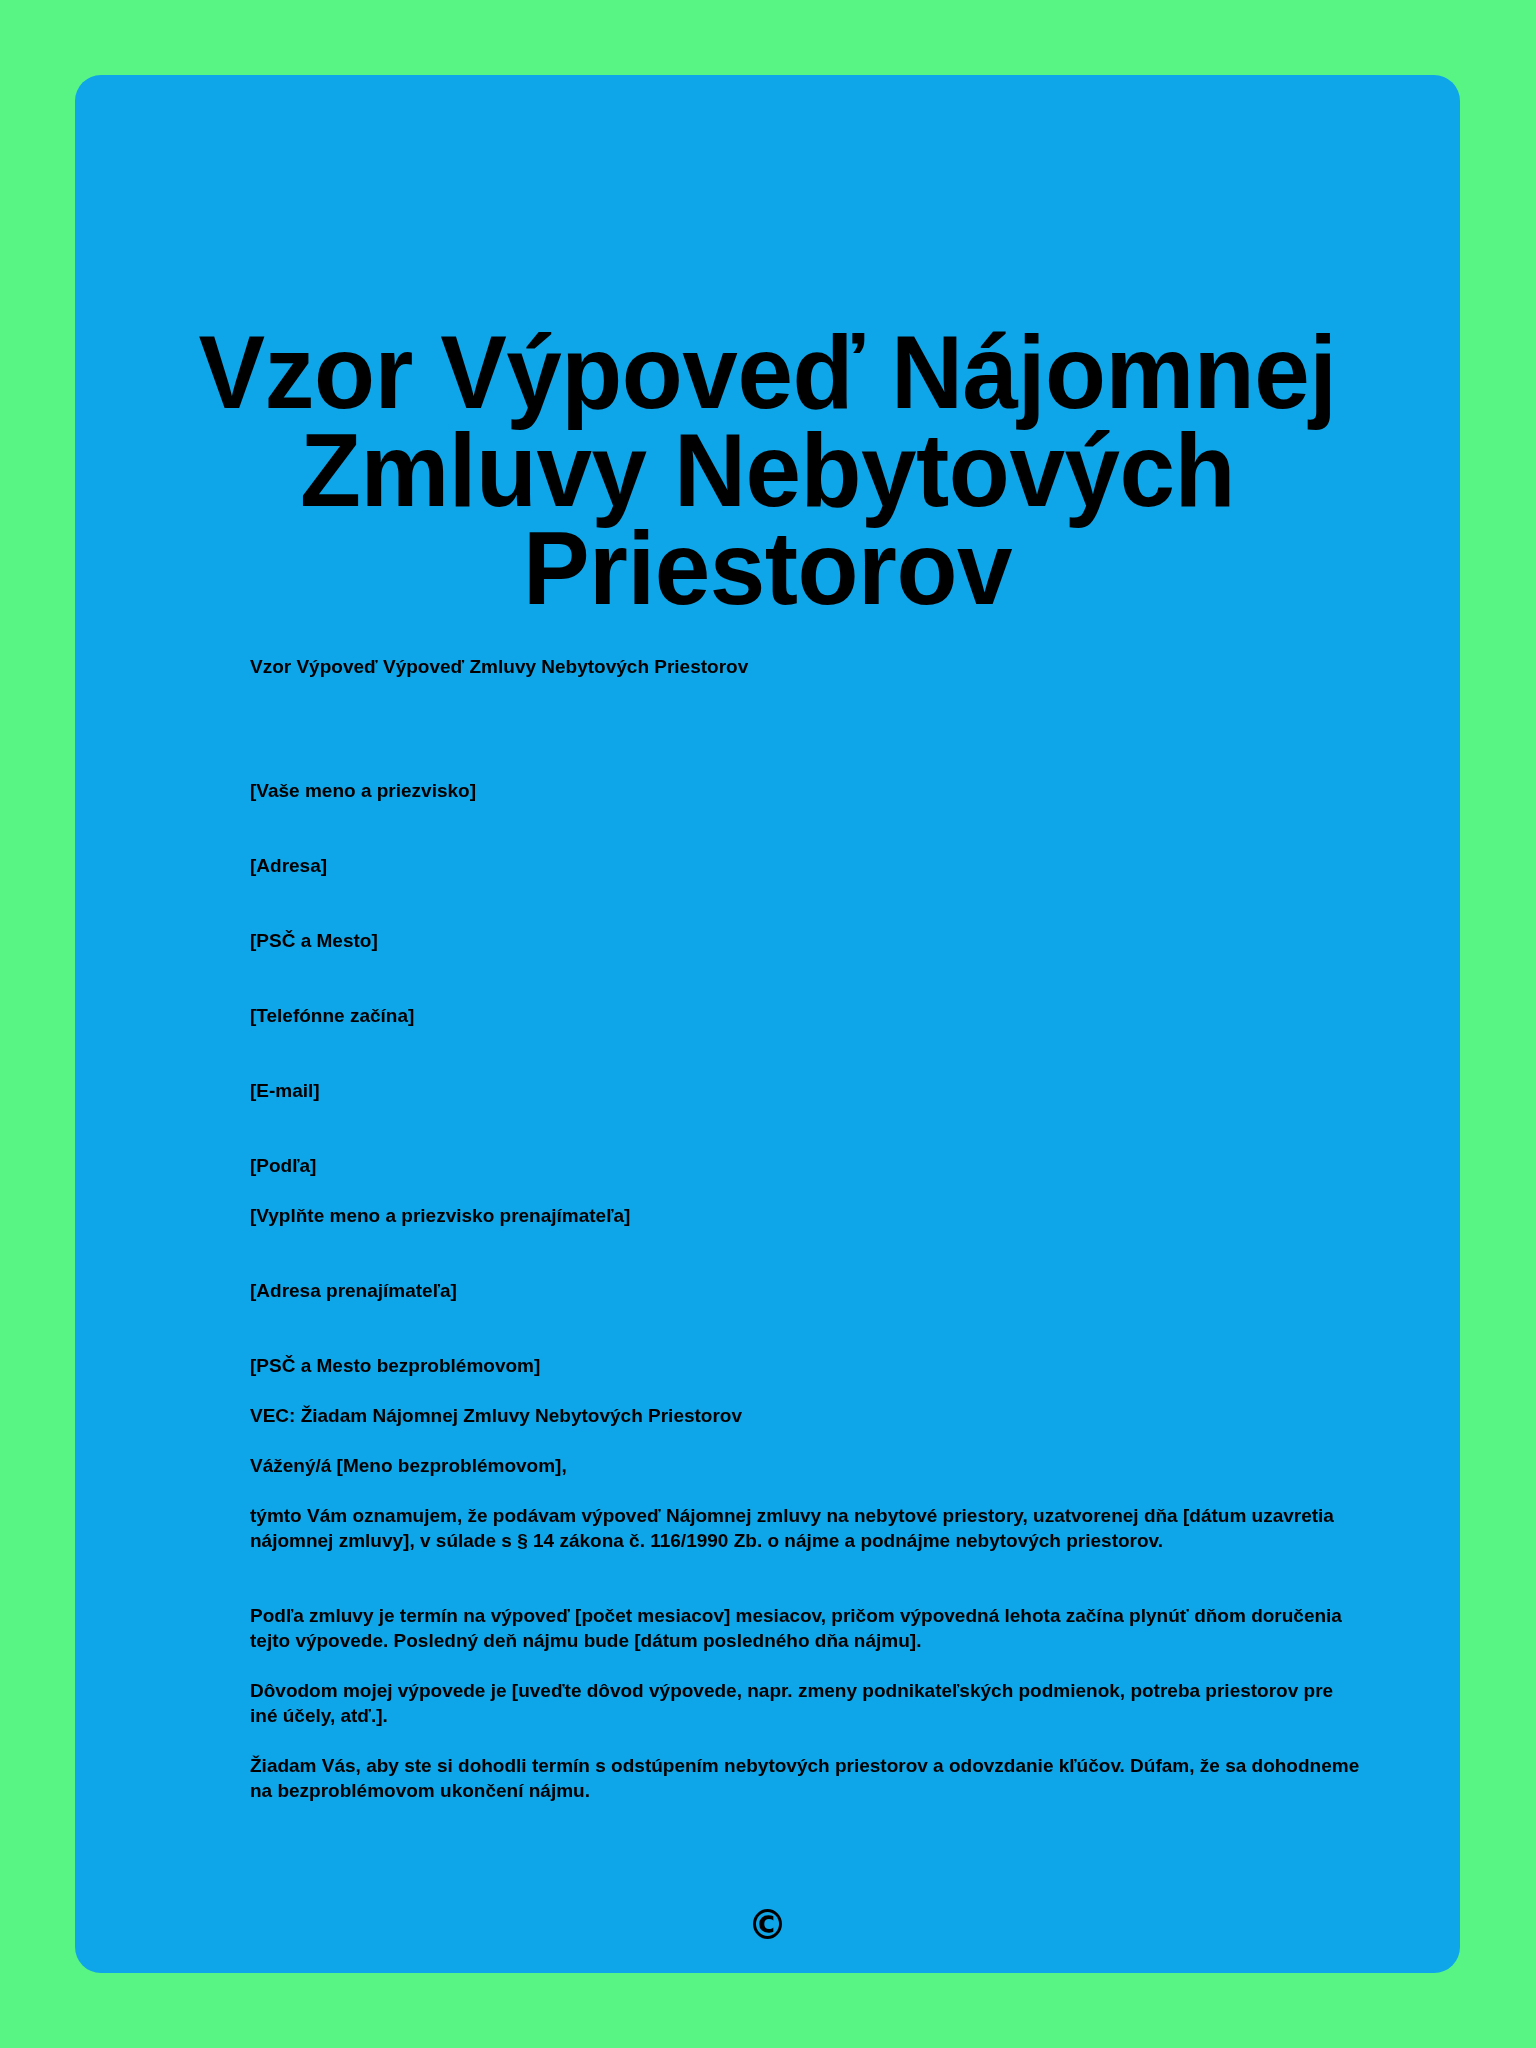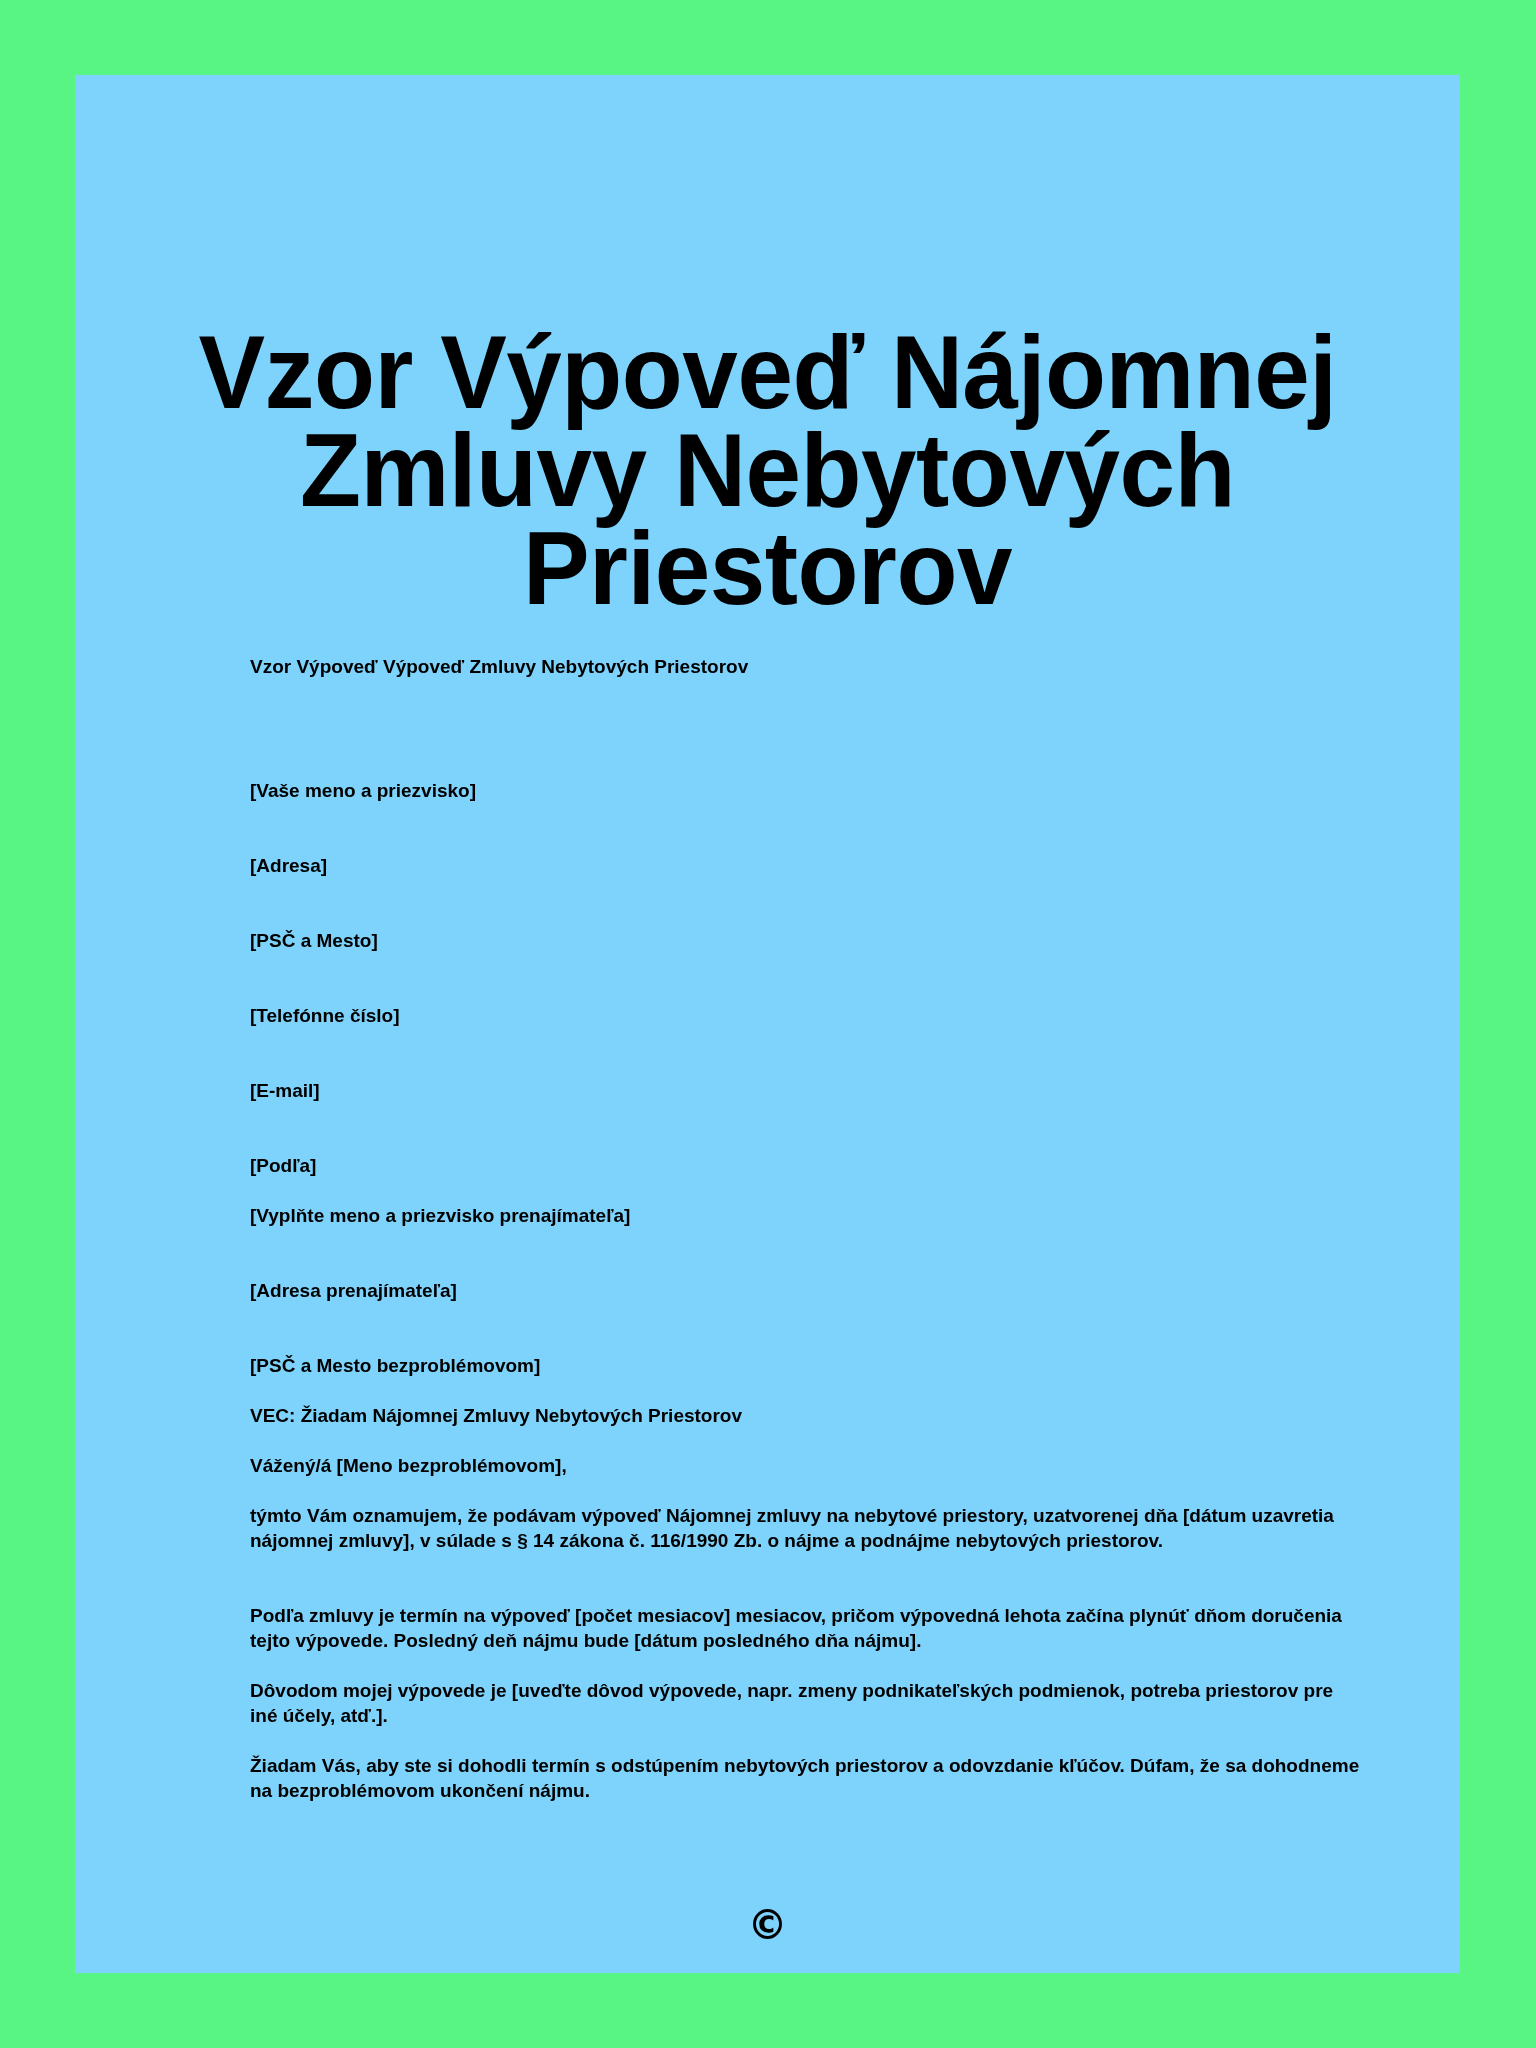--- a/index.html
+++ b/index.html
@@ -13,21 +13,22 @@
       position: relative;
       overflow: hidden;
       font-family: "Liberation Sans", sans-serif;
     }
     .page {
       position: absolute;
       left: 75px;
       top: 75px;
       width: 1385px;
       height: 1898px;
-      background: #7dd3fc;
+      background: #0ea5e9;
+      border-radius: 26px;
     }
     .title {
       position: absolute;
       left: 0;
       top: 248px;
       width: 1385px;
       text-align: center;
       font-family: "Liberation Sans", sans-serif;
       font-weight: bold;
       font-size: 104px;
@@ -85,21 +86,21 @@
     <span>Priestorov</span>
   </h1>
 
   <div class="body">
     <p class="line" style="top:579px;">Vzor Výpoveď Výpoveď Zmluvy Nebytových Priestorov</p>
 
     <div>
       <p class="line" style="top:703px;">[Vaše meno a priezvisko]</p>
       <p class="line" style="top:778px;">[Adresa]</p>
       <p class="line" style="top:853px;">[PSČ a Mesto]</p>
-      <p class="line" style="top:928px;">[Telefónne číslo]</p>
+      <p class="line" style="top:928px;">[Telefónne začína]</p>
       <p class="line" style="top:1003px;">[E-mail]</p>
       <p class="line" style="top:1078px;">[Podľa]</p>
     </div>
 
     <div>
       <p class="line" style="top:1128px;">[Vyplňte meno a priezvisko prenajímateľa]</p>
       <p class="line" style="top:1203px;">[Adresa prenajímateľa]</p>
       <p class="line" style="top:1278px;">[PSČ a Mesto bezproblémovom]</p>
     </div>
 

